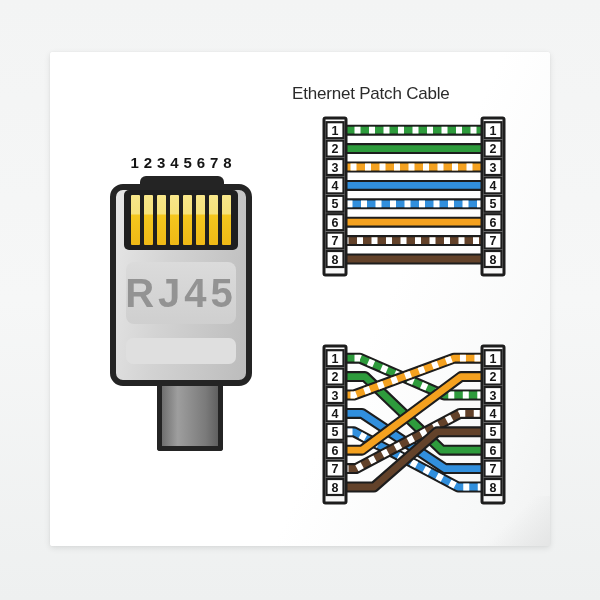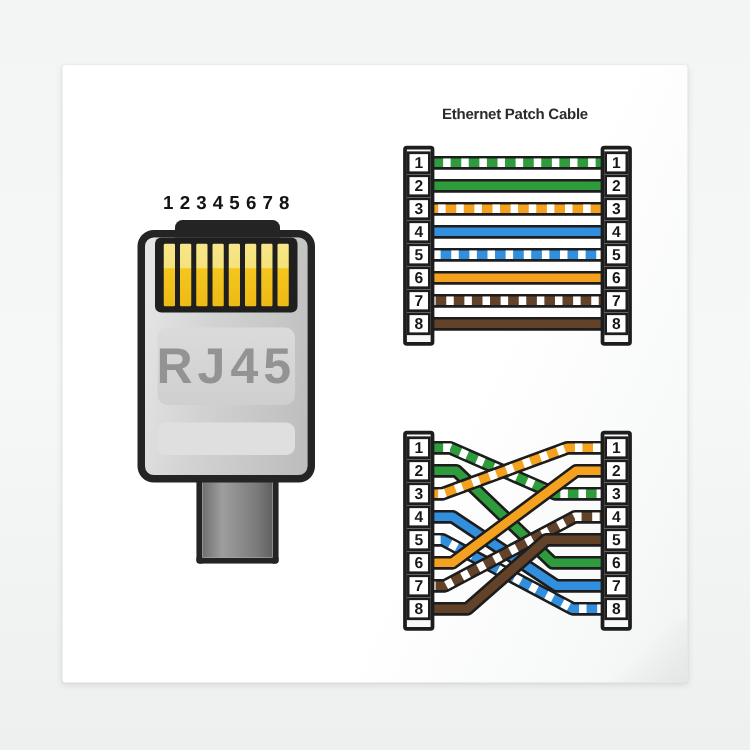--- a/index.html
+++ b/index.html
@@ -33,22 +33,22 @@
   .pin-window .pin{width:8.5px;border-radius:1px;
          background:linear-gradient(180deg,#f7e68a 0%,#f6e27a 38%,#f4c71e 40%,#efb916 100%);}
   .label-panel{position:absolute;left:10px;top:72px;right:10px;height:62px;
          background:linear-gradient(180deg,#dbdbdb,#cfcfcf);border-radius:8px;
          display:flex;align-items:center;justify-content:center;}
   .label-panel span{font-size:40px;font-weight:bold;color:#939393;letter-spacing:4px;}
   .lower-panel{position:absolute;left:10px;top:148px;right:10px;height:26px;
          background:#dfdfdf;border-radius:7px;}
 
   
-  .diagram-title{position:absolute;width:240px;text-align:center;
-         font-size:12px;font-weight:bold;color:#2b2b2b;letter-spacing:-0.2px;z-index:5;}
+  .diagram-title{position:absolute;width:240px;
+         font-size:17px;font-weight:normal;color:#2b2b2b;letter-spacing:-0.2px;z-index:5;}
   #title-patch{left:292px;top:84px;}
   #title-crossover{left:297px;top:311px;}
   svg.diagram{position:absolute;z-index:4;}
   #svg-patch{left:310px;top:106px;}
   #svg-crossover{left:310px;top:334px;}
 </style>
 </head>
 <body>
 
 <div class="stage">

